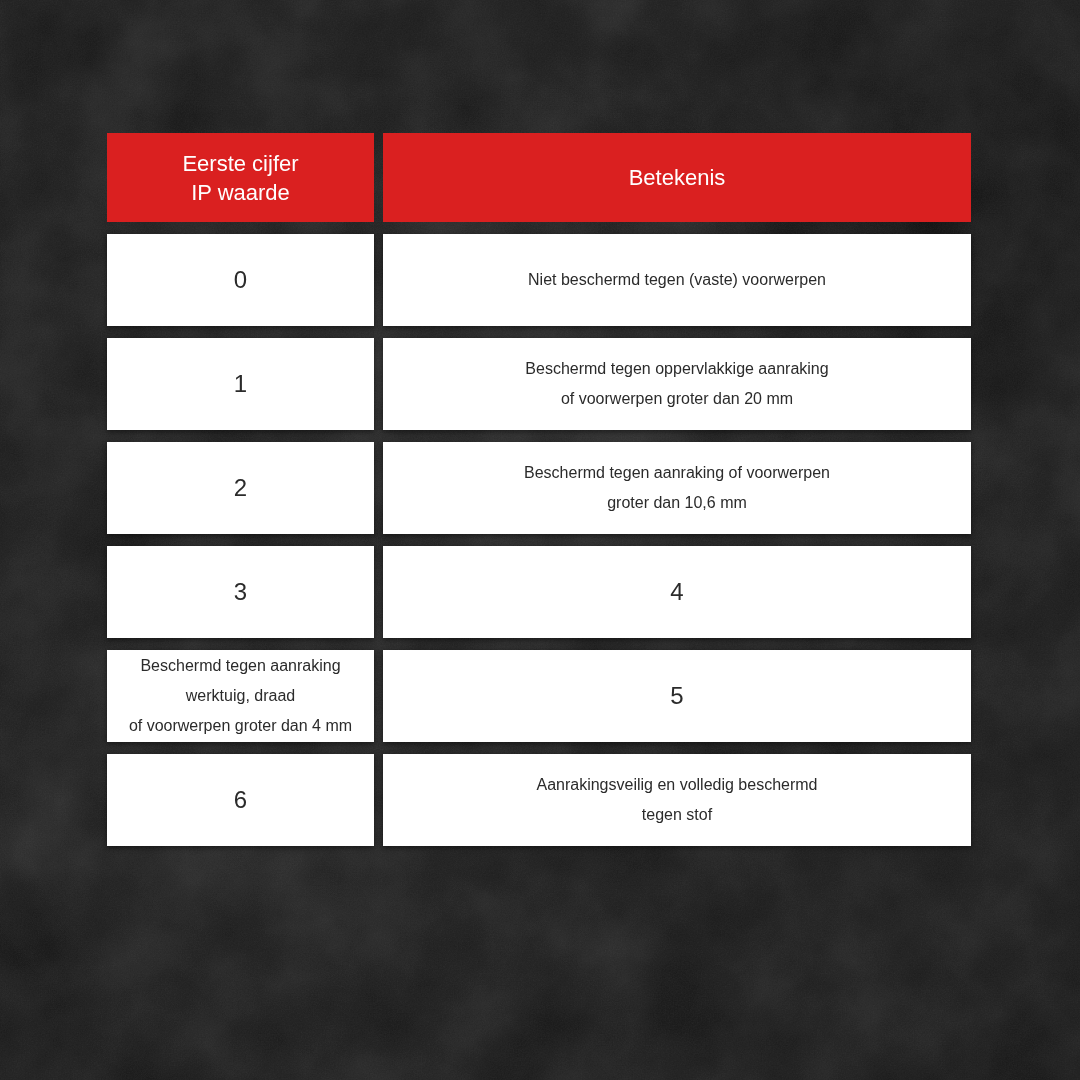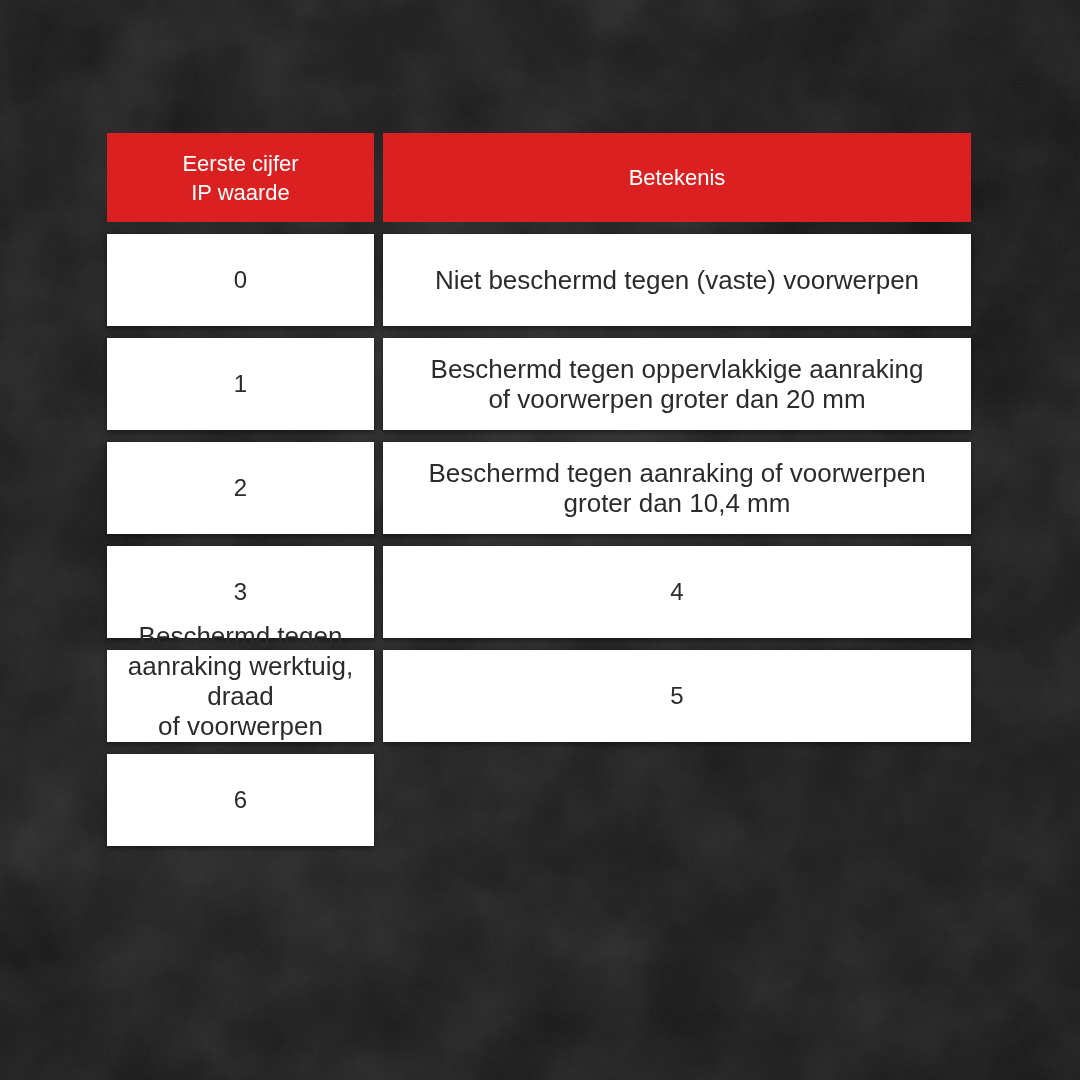--- a/index.html
+++ b/index.html
@@ -70,21 +70,21 @@
     background: #ffffff;
     color: #2b2b2b;
     box-shadow: 0 2px 5px rgba(0,0,0,0.45);
   }
 
   .cell.digit {
     font-size: 24px;
   }
 
   .cell.meaning {
-    font-size: 26px;
+    font-size: 16px;
     line-height: 30px;
     white-space: pre-line;
     padding: 0 14px;
   }
 </style>
 </head>
 <body>
 
 <div class="bg-base"></div>
 <div class="bg-noise">
@@ -110,25 +110,27 @@
 
   <div class="cell body digit">0</div>
   <div class="cell body meaning">Niet beschermd tegen (vaste) voorwerpen</div>
 
   <div class="cell body digit">1</div>
   <div class="cell body meaning">Beschermd tegen oppervlakkige aanraking
 of voorwerpen groter dan 20 mm</div>
 
   <div class="cell body digit">2</div>
   <div class="cell body meaning">Beschermd tegen aanraking of voorwerpen
-groter dan 10,4 mm</div>
+groter dan 10,6 mm</div>
 
   <div class="cell body digit">3</div>
 
   <div class="cell body digit">4</div>
   <div class="cell body meaning">Beschermd tegen aanraking werktuig, draad
-of voorwerpen groter dan 8 mm</div>
+of voorwerpen groter dan 4 mm</div>
 
   <div class="cell body digit">5</div>
 
   <div class="cell body digit">6</div>
+  <div class="cell body meaning">Aanrakingsveilig en volledig beschermd
+tegen stof</div>
 
 </div>
 
 </body></html>

